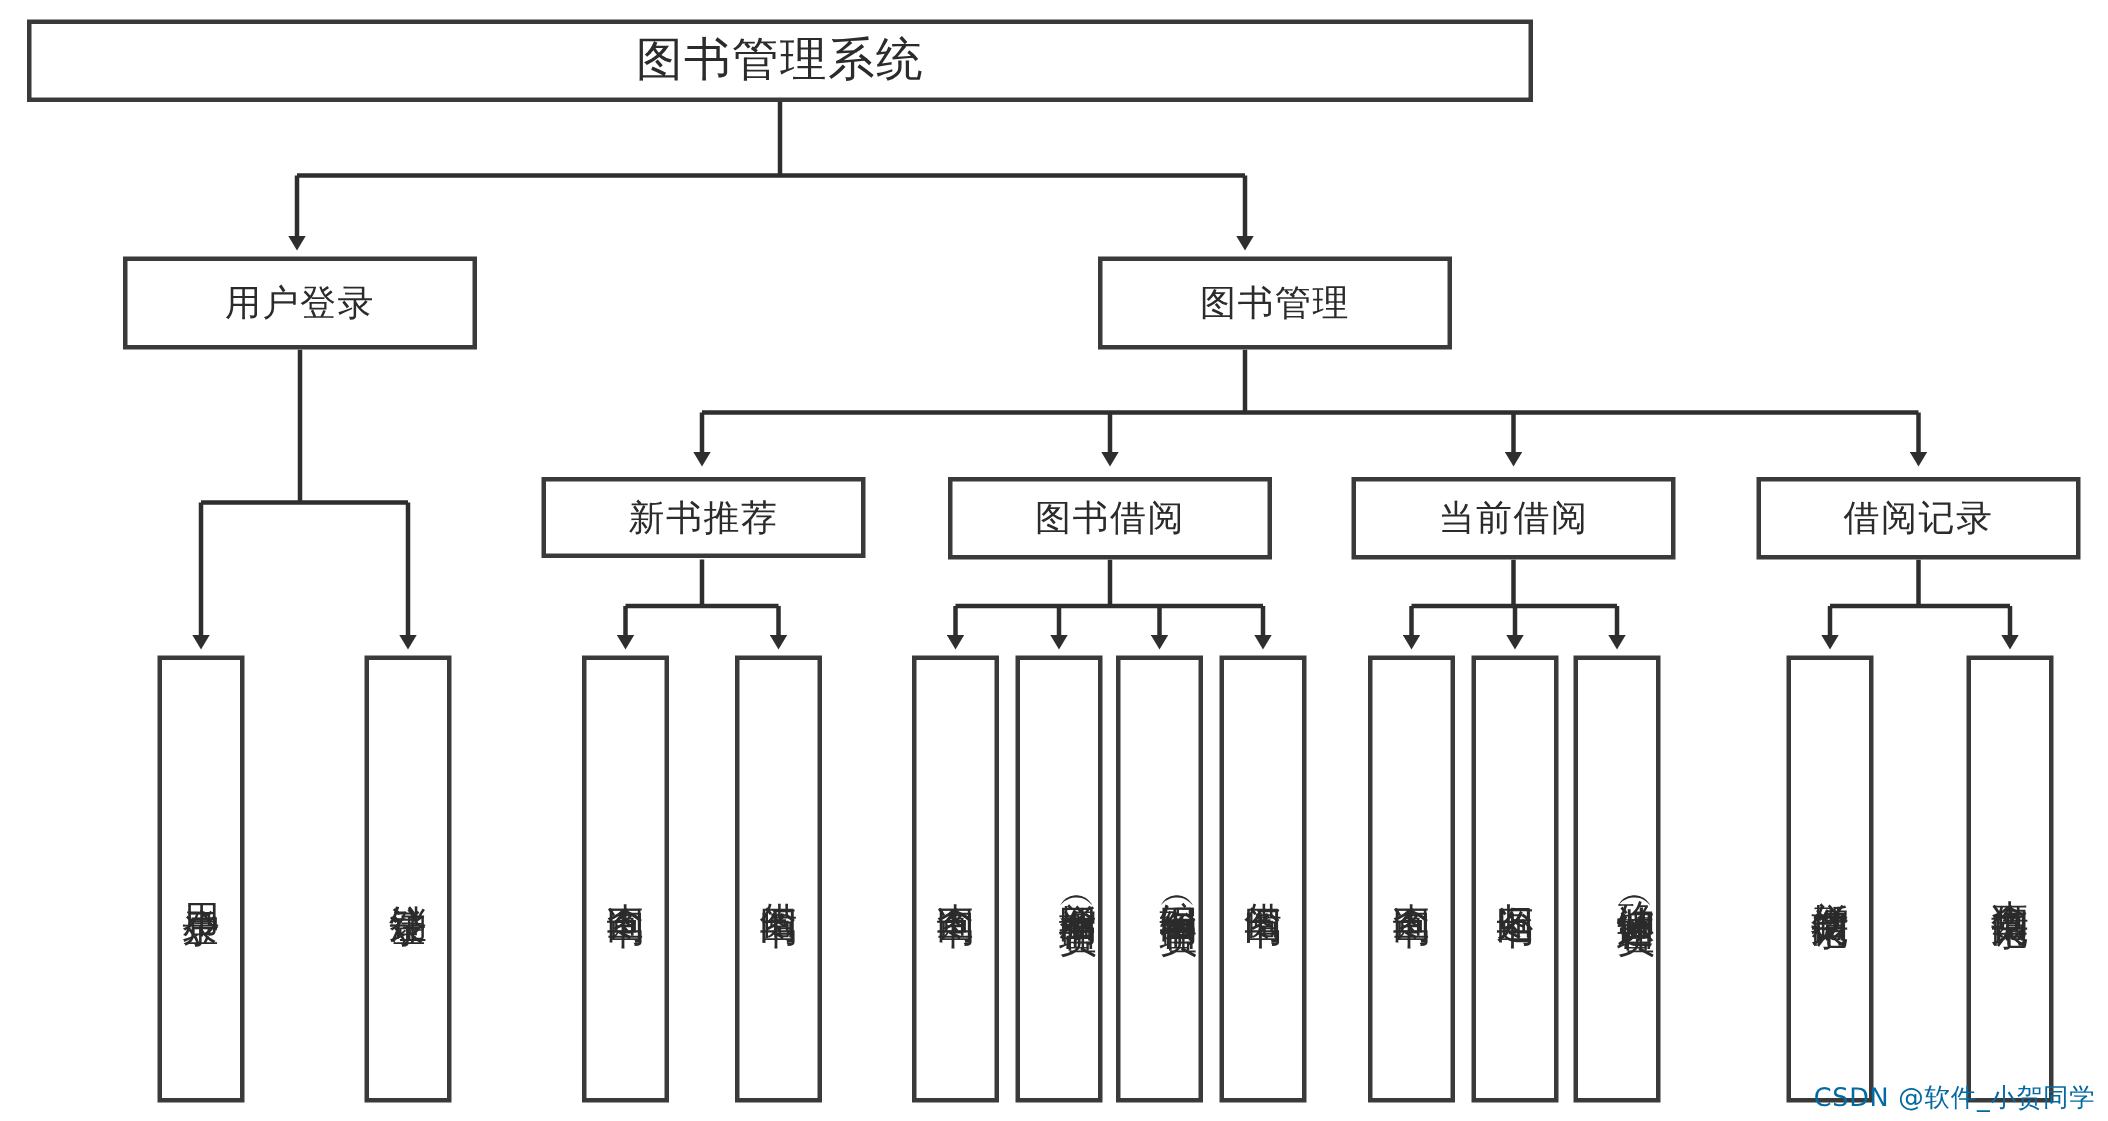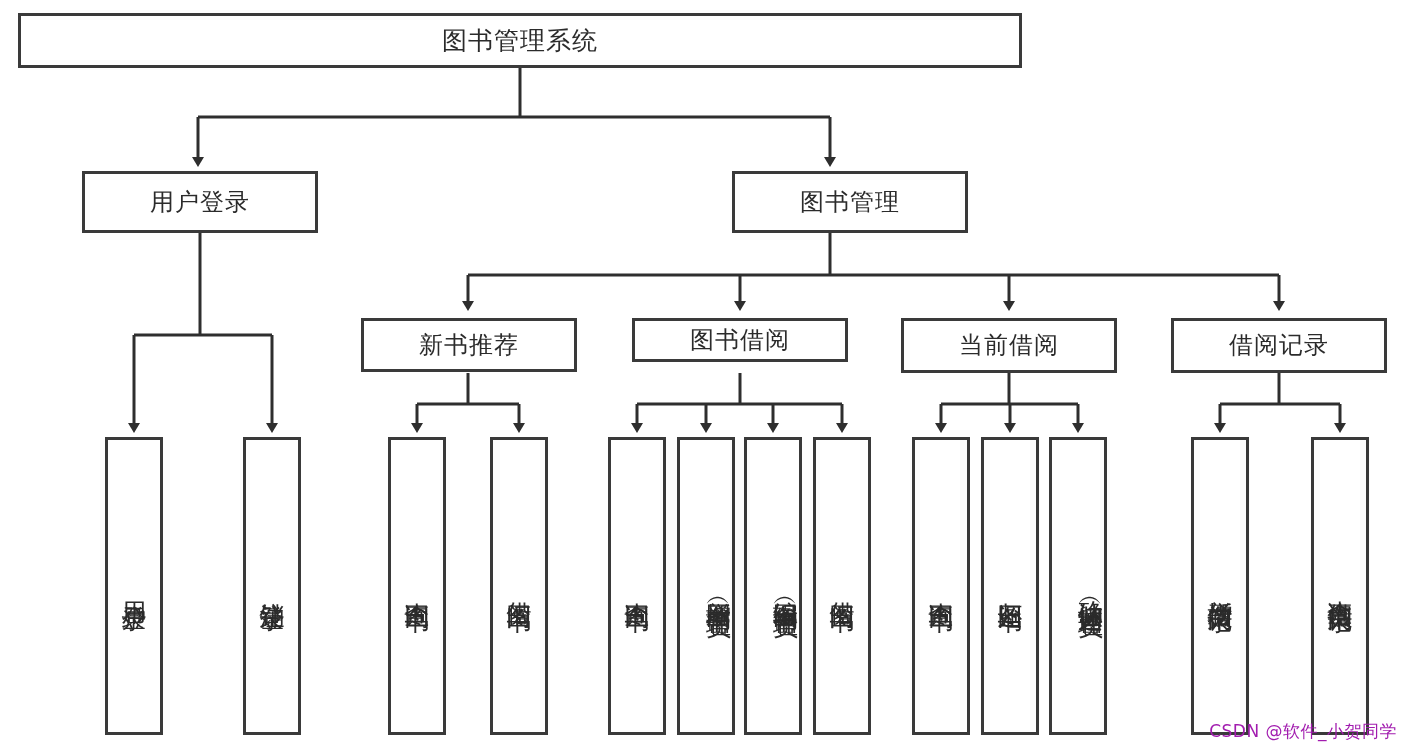--- a/index.html
+++ b/index.html
@@ -49,28 +49,28 @@
     align-items: flex-start;
     justify-content: center;
     padding-top: 8px;
     text-align: center;
   }
   .node-v.center-v {
     align-items: center;
     padding-top: 0;
   }
   .root-box {
-    font-size: 25px;
+    font-size: 31px;
   }
   #watermark {
     position: absolute;
     right: 8px;
     bottom: 4px;
     font-size: 17px;
-    color: #a21caf;
+    color: #0369a1;
     letter-spacing: 0.5px;
     white-space: nowrap;
     pointer-events: none;
   }
 </style>
 </head>
 <body>
 
 <div id="canvas">
 
@@ -133,21 +133,21 @@
   </div>
 
   <div class="node-box node-h" style="left:732px; top:171px; width:236px; height:62px;">
     <span>图书管理</span>
   </div>
 
   <div class="node-box node-h" style="left:361px; top:318px; width:216px; height:54px;">
     <span>新书推荐</span>
   </div>
 
-  <div class="node-box node-h" style="left:632px; top:318px; width:216px; height:44px;">
+  <div class="node-box node-h" style="left:632px; top:318px; width:216px; height:55px;">
     <span>图书借阅</span>
   </div>
 
   <div class="node-box node-h" style="left:1171px; top:318px; width:216px; height:55px;">
     <span>借阅记录</span>
   </div>
 
   <div class="node-box node-h" style="left:901px; top:318px; width:216px; height:55px;">
     <span>当前借阅</span>
   </div>

